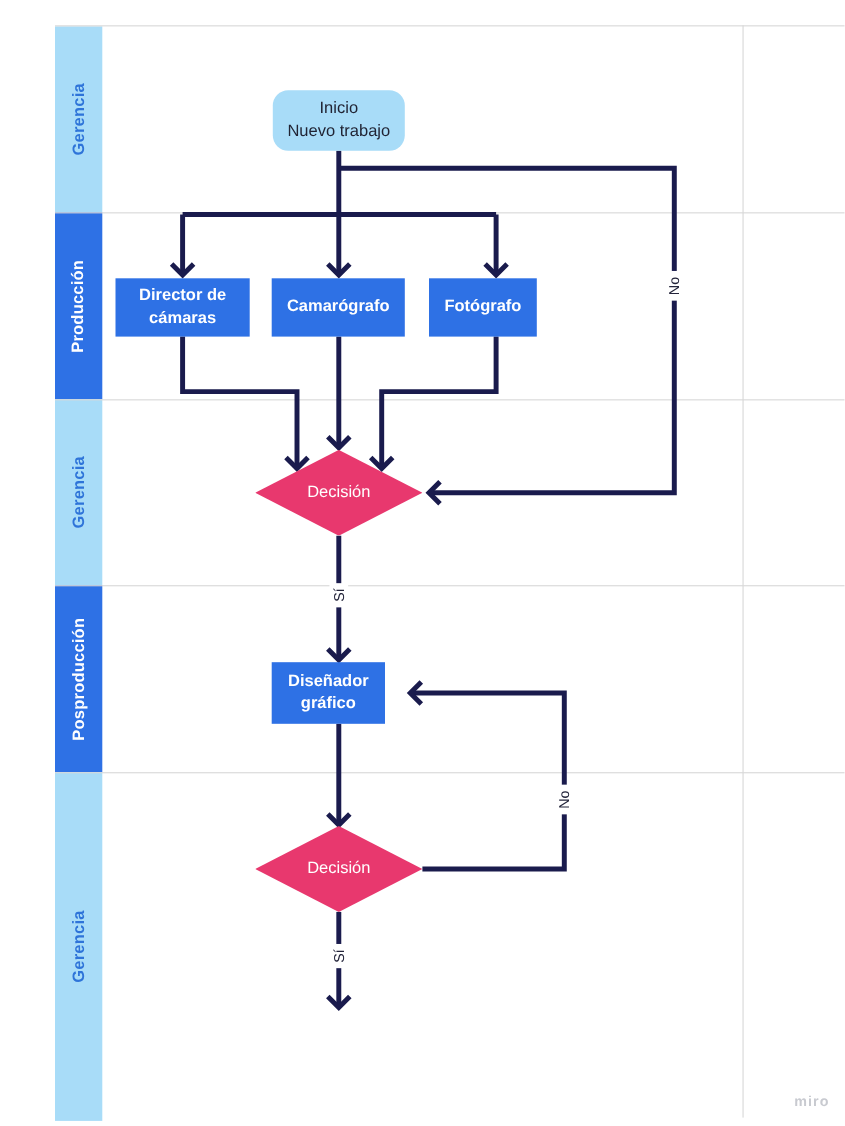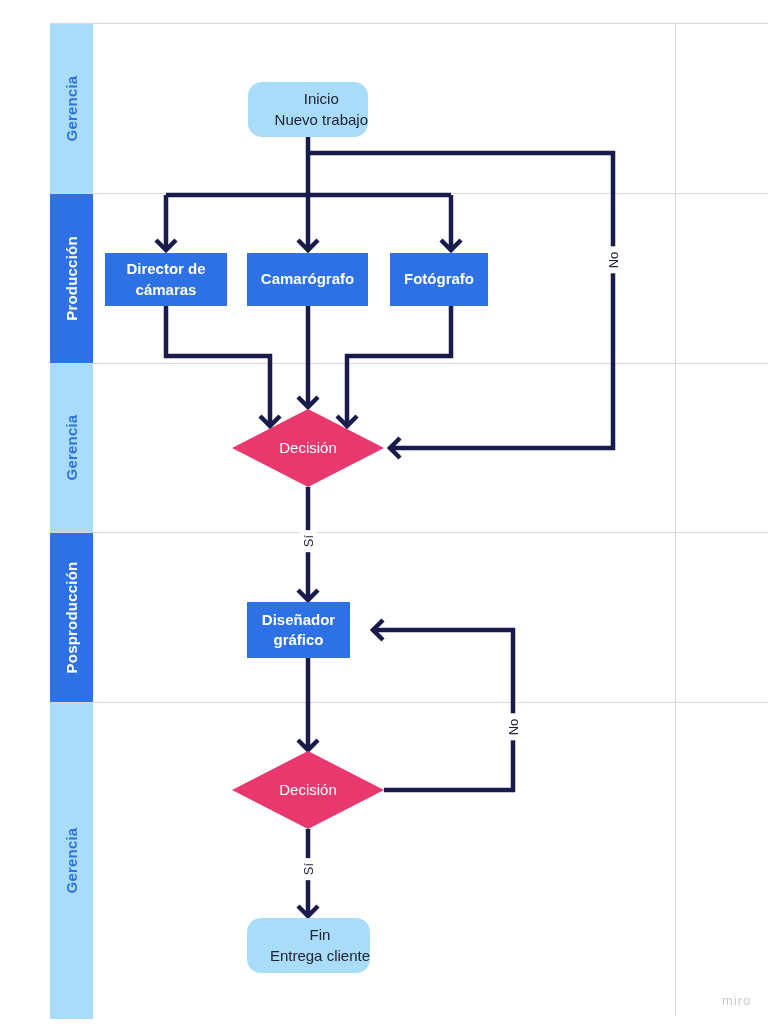--- a/index.html
+++ b/index.html
@@ -31,33 +31,33 @@
   .lane-light span{color:var(--lane-light-text);}
   .lane-dark{background:var(--lane-dark);}
   .lane-dark span{color:#ffffff;}
   svg.connectors{position:absolute;left:0;top:0;z-index:4;}
   svg.connectors path{stroke:var(--connector);stroke-width:4.5;fill:none;}
   .node{
     position:absolute;display:flex;align-items:center;justify-content:center;
     text-align:center;z-index:5;font-size:15px;line-height:1.35;
   }
   .node span{white-space:pre-line;}
-  .terminator{background:var(--terminator-fill);border-radius:14px;color:var(--dark-text);font-weight:400;justify-content:flex-end;}
+  .terminator{background:var(--terminator-fill);border-radius:14px;color:var(--dark-text);font-weight:400;}
   .process{background:var(--process-fill);color:#ffffff;font-weight:600;}
   .decision{
     background:var(--decision-fill);color:#ffffff;font-weight:500;
     clip-path:polygon(50% 0,100% 50%,50% 100%,0 50%);
   }
   .edge-label{
     position:absolute;z-index:6;transform:translate(-50%,-50%) rotate(-90deg);
     background:#ffffff;padding:1px 5px;font-size:13px;color:#23243A;white-space:nowrap;
   }
   .watermark{
     position:absolute;left:722px;top:993px;z-index:6;
-    font-size:13px;font-weight:normal;letter-spacing:1px;color:var(--watermark-text);
+    font-size:13px;font-weight:bold;letter-spacing:1px;color:var(--watermark-text);
   }
 </style>
 </head>
 <body>
 
 <div class="page">
 
   <div class="hline" style="top:23px"></div>
   <div class="hline" style="top:193px"></div>
   <div class="hline" style="top:363px"></div>
@@ -141,24 +141,20 @@
 
   <div class="node process" style="left:247px;top:602px;width:103px;height:56px">
     <span>Diseñador
 gráfico</span>
   </div>
 
   <div class="node decision" style="left:232px;top:751px;width:152px;height:78px">
     <span>Decisión</span>
   </div>
 
-  <div class="node terminator" style="left:247px;top:918px;width:123px;height:55px">
-    <span>Fin
-Entrega cliente</span>
-  </div>
 
   <div class="edge-label" style="left:613px;top:260px">No</div>
   <div class="edge-label" style="left:308px;top:541px">Sí</div>
   <div class="edge-label" style="left:513px;top:727px">No</div>
   <div class="edge-label" style="left:308px;top:869px">Sí</div>
 
   <div class="watermark">miro</div>
 
 </div>
 

